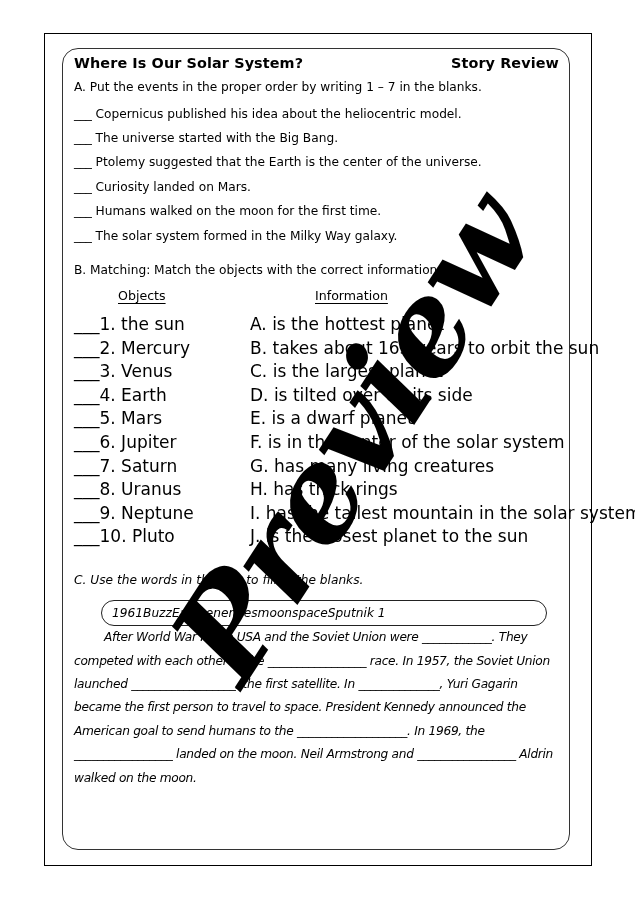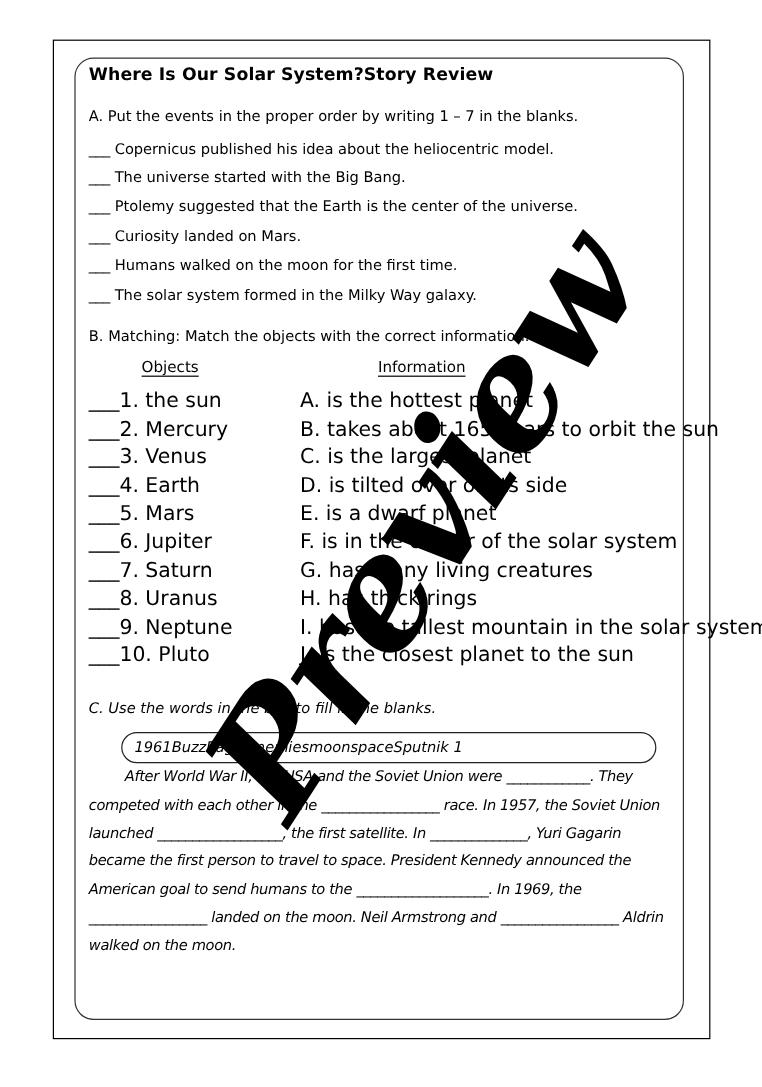--- a/index.html
+++ b/index.html
@@ -46,26 +46,27 @@
     top: 56px;
     width: 487px;
     height: 790px;
     font-size: 12.2px;
     line-height: 1.0;
   }
 
   
   .header-row {
     display: flex;
+    justify-content: space-between;
     align-items: baseline;
     width: 486px;
     font-weight: bold;
     font-size: 14.4px;
     letter-spacing: 0.1px;
-    margin-bottom: 21px;
+    margin-bottom: 11px;
   }
   .header-row .title { white-space: nowrap; }
   .header-row .subtitle { white-space: nowrap; padding-right: 1px; }
 
   
   .prompt {
     font-size: 12.2px;
     margin-bottom: 14px;
     white-space: nowrap;
   }

